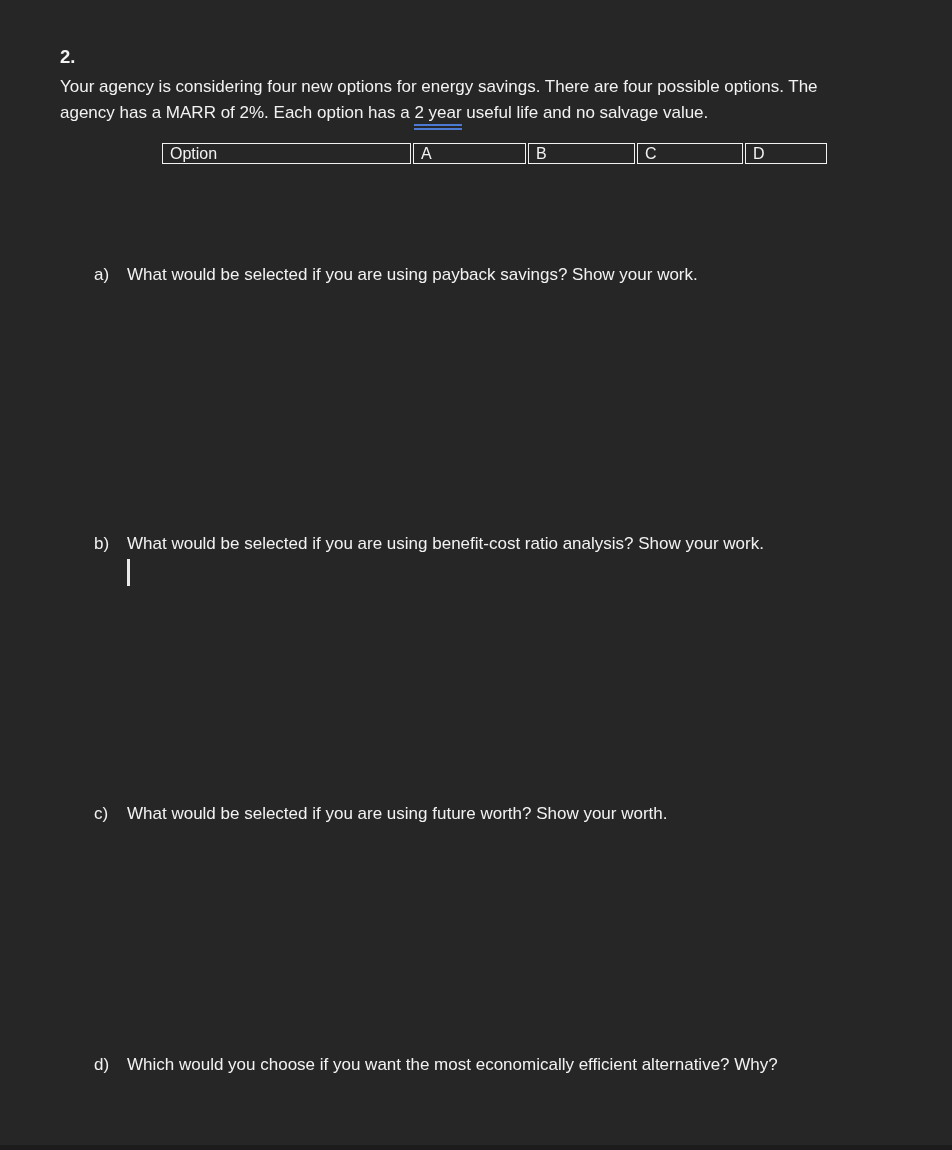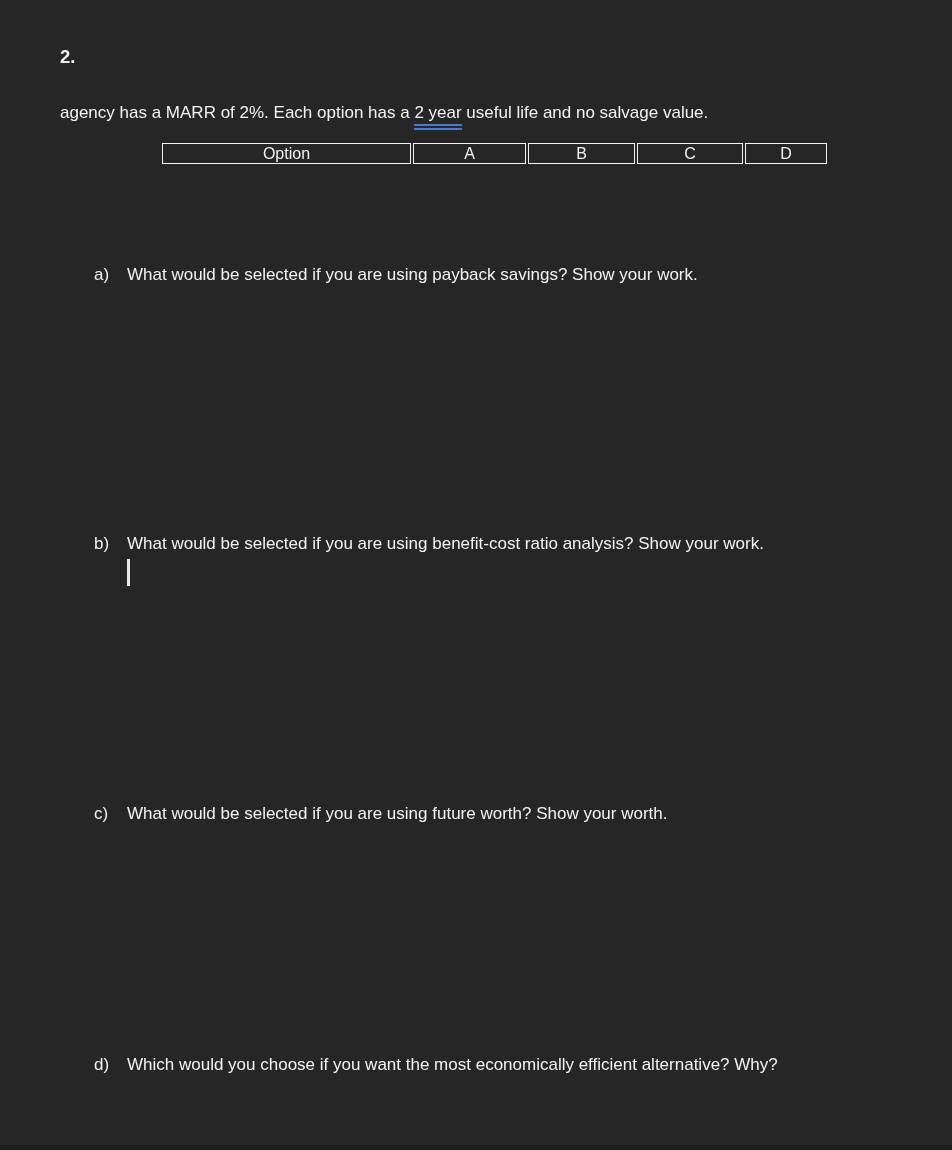--- a/index.html
+++ b/index.html
@@ -64,21 +64,20 @@
     border-spacing: 2px;
     font-size: 16px;
   }
   .opt-table td {
     border: 1.5px solid #f2f2f2;
     height: 21px;
     padding: 0 7px;
     box-sizing: border-box;
     white-space: nowrap;
     vertical-align: middle;
-    text-align: center;
   }
   .c0 { width: 249px; }
   .c1 { width: 113px; }
   .c2 { width: 107px; }
   .c3 { width: 106px; }
   .c4 { width: 82px; }
 
   
   .question {
     position: absolute;
@@ -116,21 +115,21 @@
 </head>
 <body>
 
 <div class="page">
 
   <div class="title-row">
     <span class="title-num">2.</span>
   </div>
 
   <div class="intro">
-    <br>
+    <span>Your agency is considering four new options for energy savings. There are four possible options. The</span><br>
     <span>agency has a MARR of 2%. Each option has a </span><span class="grammar">2 year</span><span> useful life and no salvage value.</span>
   </div>
 
   <table class="opt-table">
     <tbody>
       <tr>
         <td class="c0">Option</td>
         <td class="c1">A</td>
         <td class="c2">B</td>
         <td class="c3">C</td>

